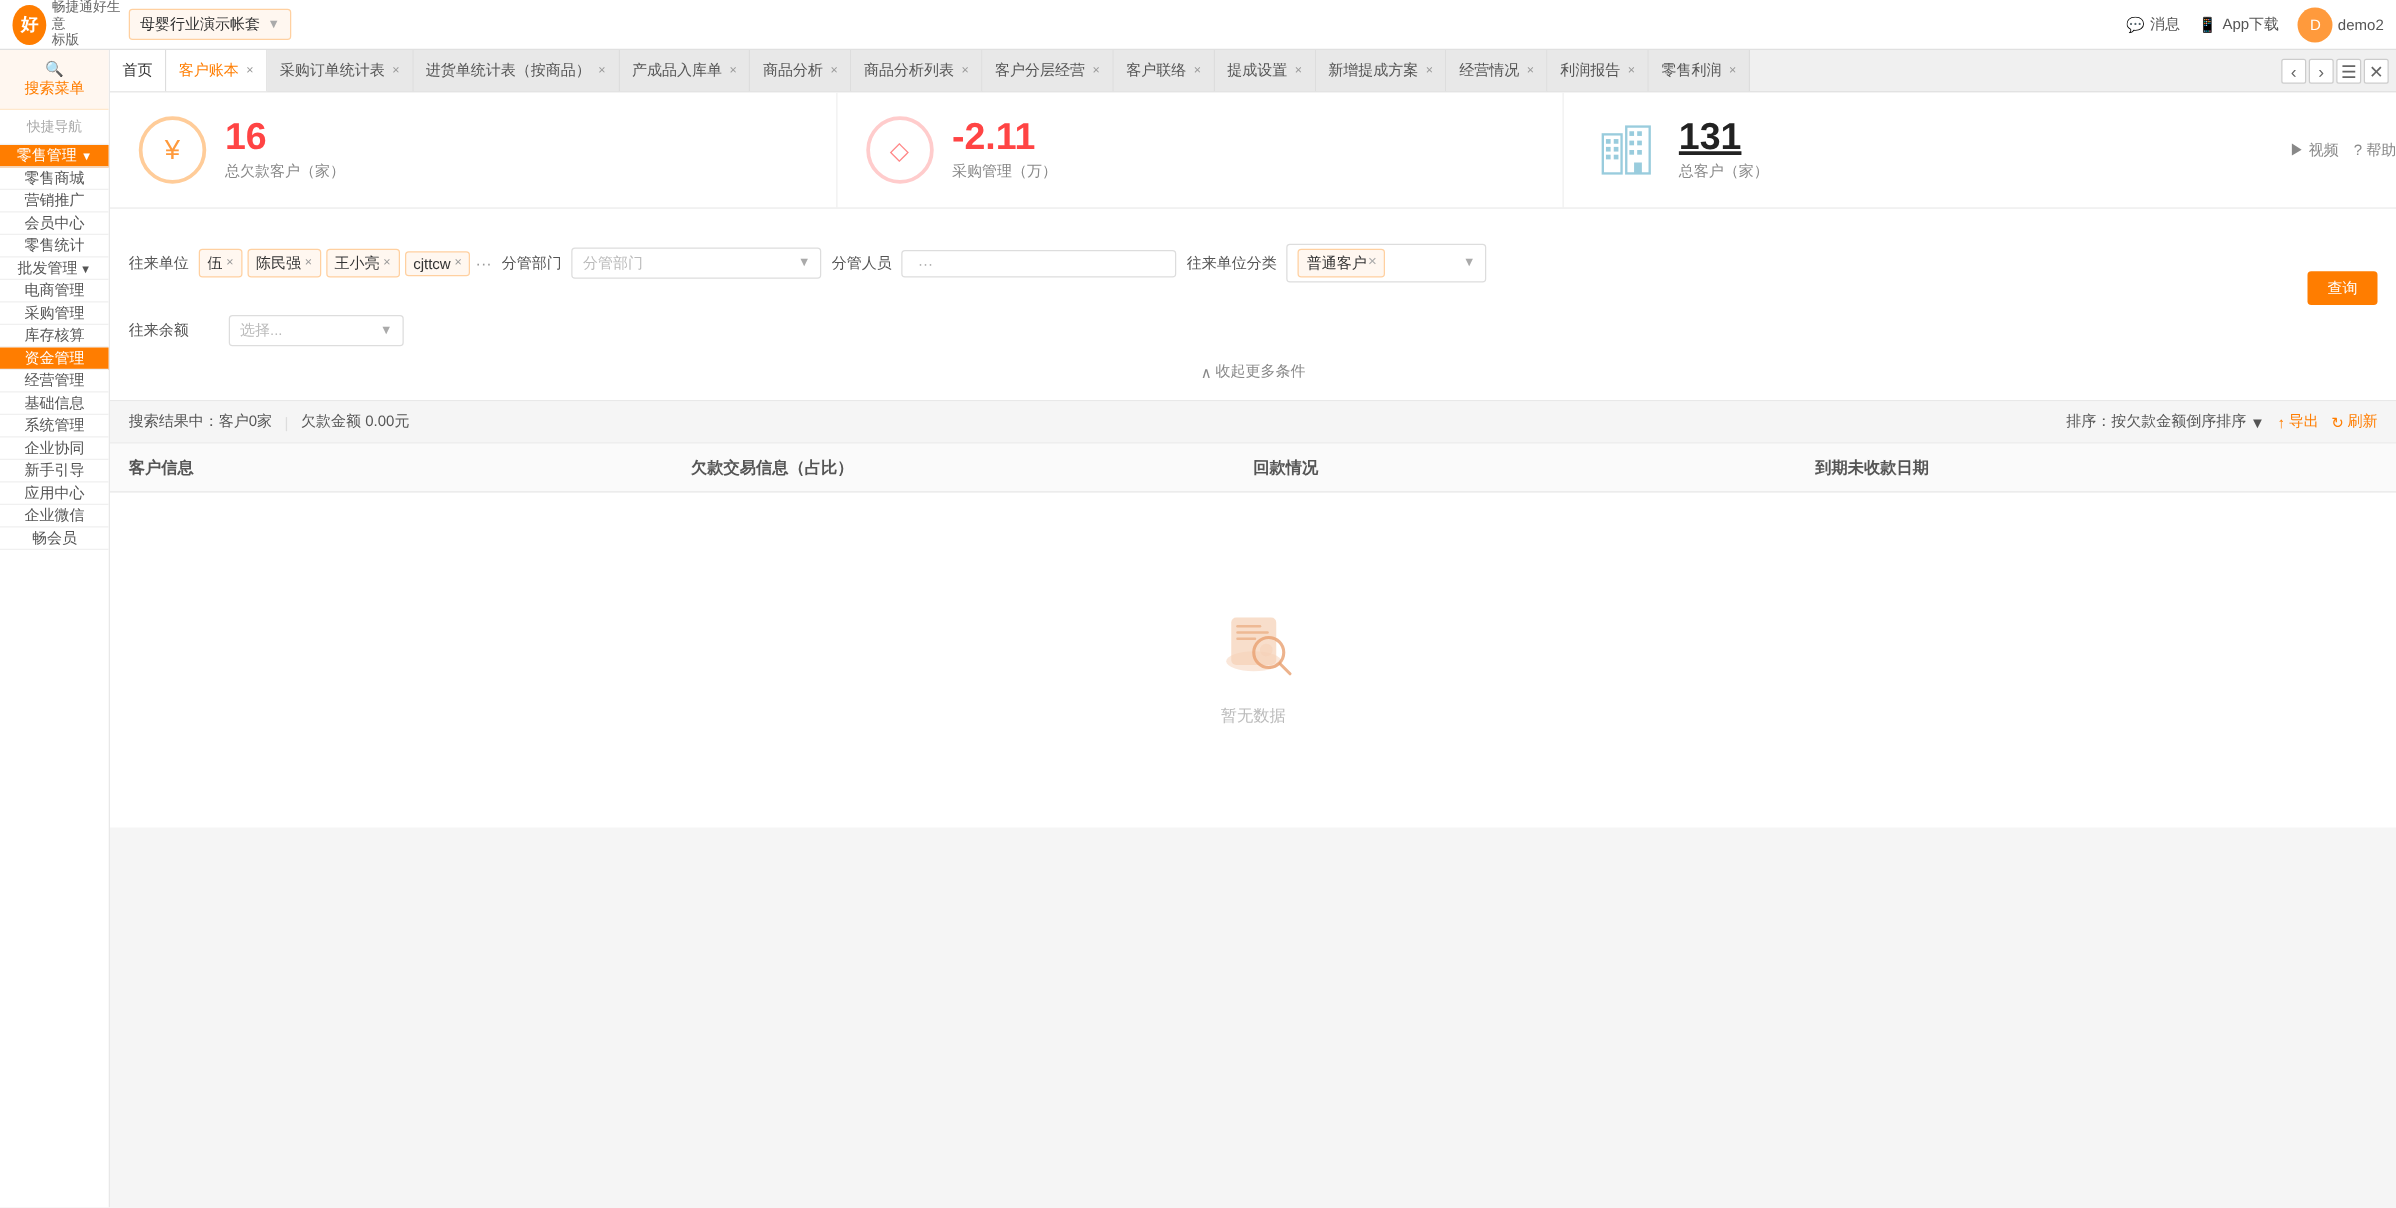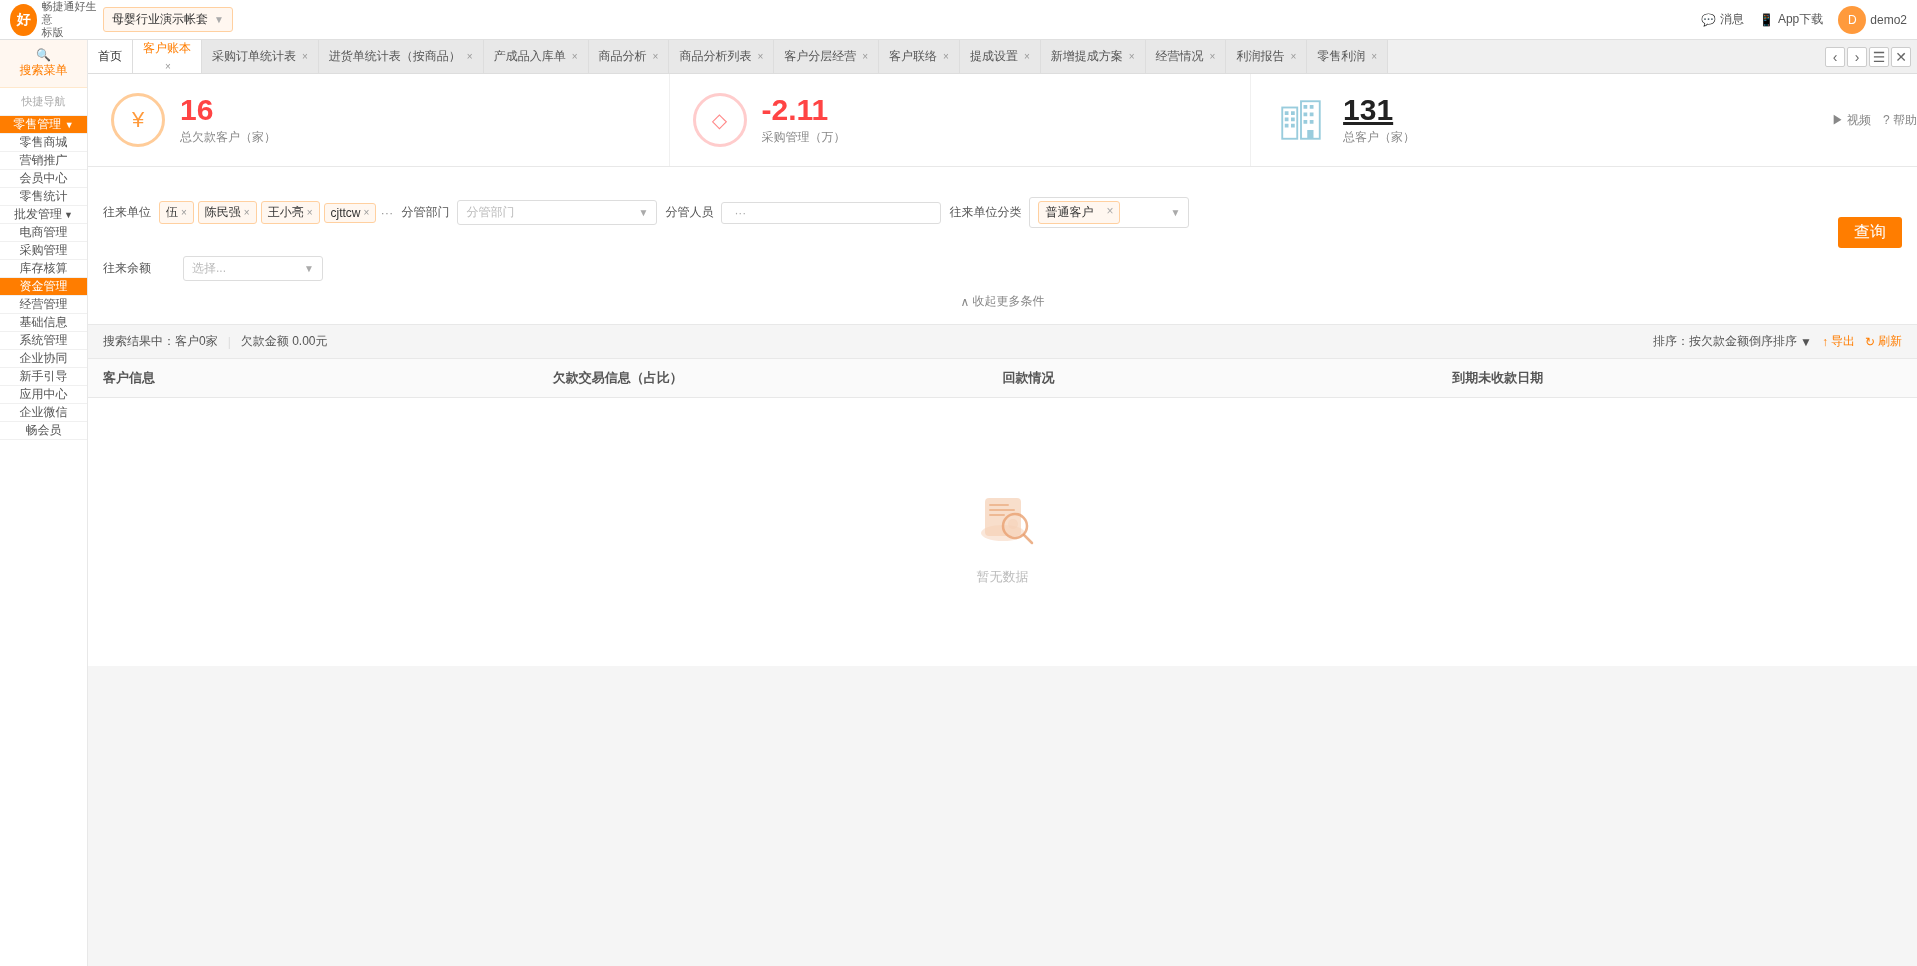--- a/index.html
+++ b/index.html
@@ -132,21 +132,21 @@
       padding: 0 10px;
       height: 34px;
       font-size: 12px;
       color: #555;
       cursor: pointer;
       border-right: 1px solid #ddd;
       white-space: nowrap;
       background: #e8e8e8;
       gap: 4px;
     }
-    .tab.active { background: #fff; color: #ff7d00; border-bottom: none; flex-direction: column; }
+    .tab.active { background: #fff; color: #ff7d00; border-bottom: none; }
     .tab .close-x { font-size: 10px; color: #999; margin-left: 2px; }
     .tab-home { background: #fff; color: #333; }
     .tab-bar-controls {
       display: flex;
       align-items: center;
       margin-left: auto;
       gap: 2px;
       padding: 0 6px;
     }
     .tab-ctrl-btn {
@@ -318,29 +318,29 @@
     .filter-input-area .dots { color: #aaa; }
     .filter-tag-select {
       display: flex;
       align-items: flex-start;
       border: 1px solid #ffd0a0;
       border-radius: 3px;
       padding: 2px 6px;
       font-size: 12px;
       background: #fff7f0;
       color: #333;
-      gap: 13px;
+      gap: 1px;
     }
     .search-btn {
       background: #ff7d00;
       color: white;
       border: none;
       border-radius: 3px;
       padding: 5px 16px;
-      font-size: 16px;
+      font-size: 12px;
       cursor: pointer;
       margin-left: auto;
       margin-top: 40px;
     }
     .collapse-btn {
       display: flex;
       align-items: center;
       justify-content: center;
       color: #888;
       font-size: 12px;

